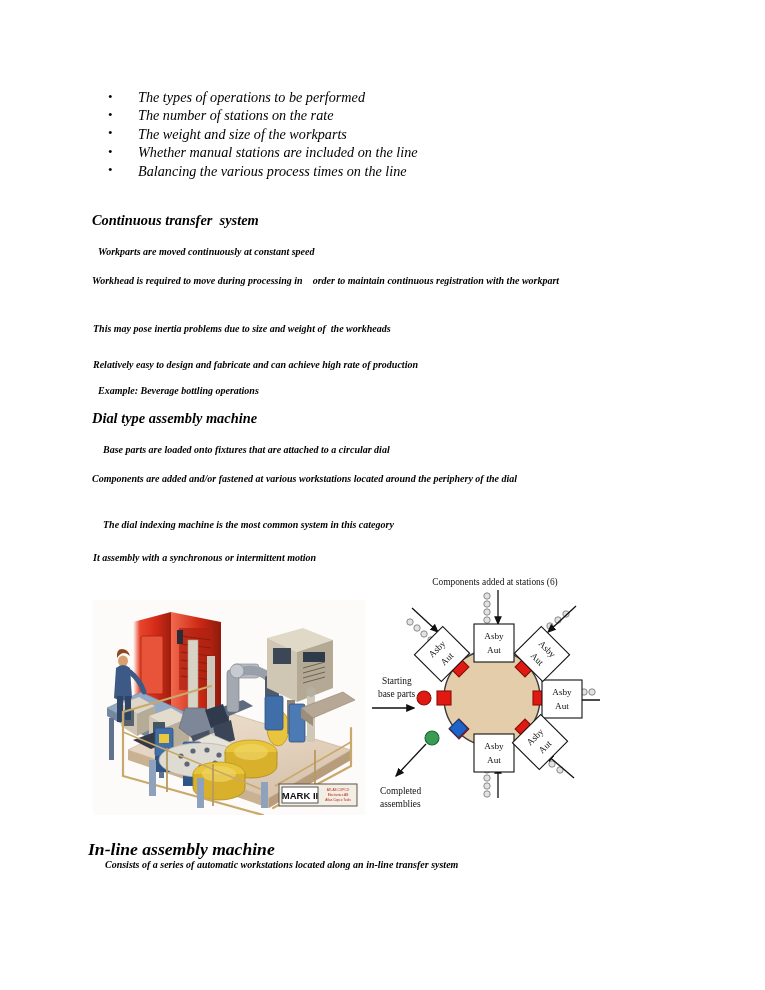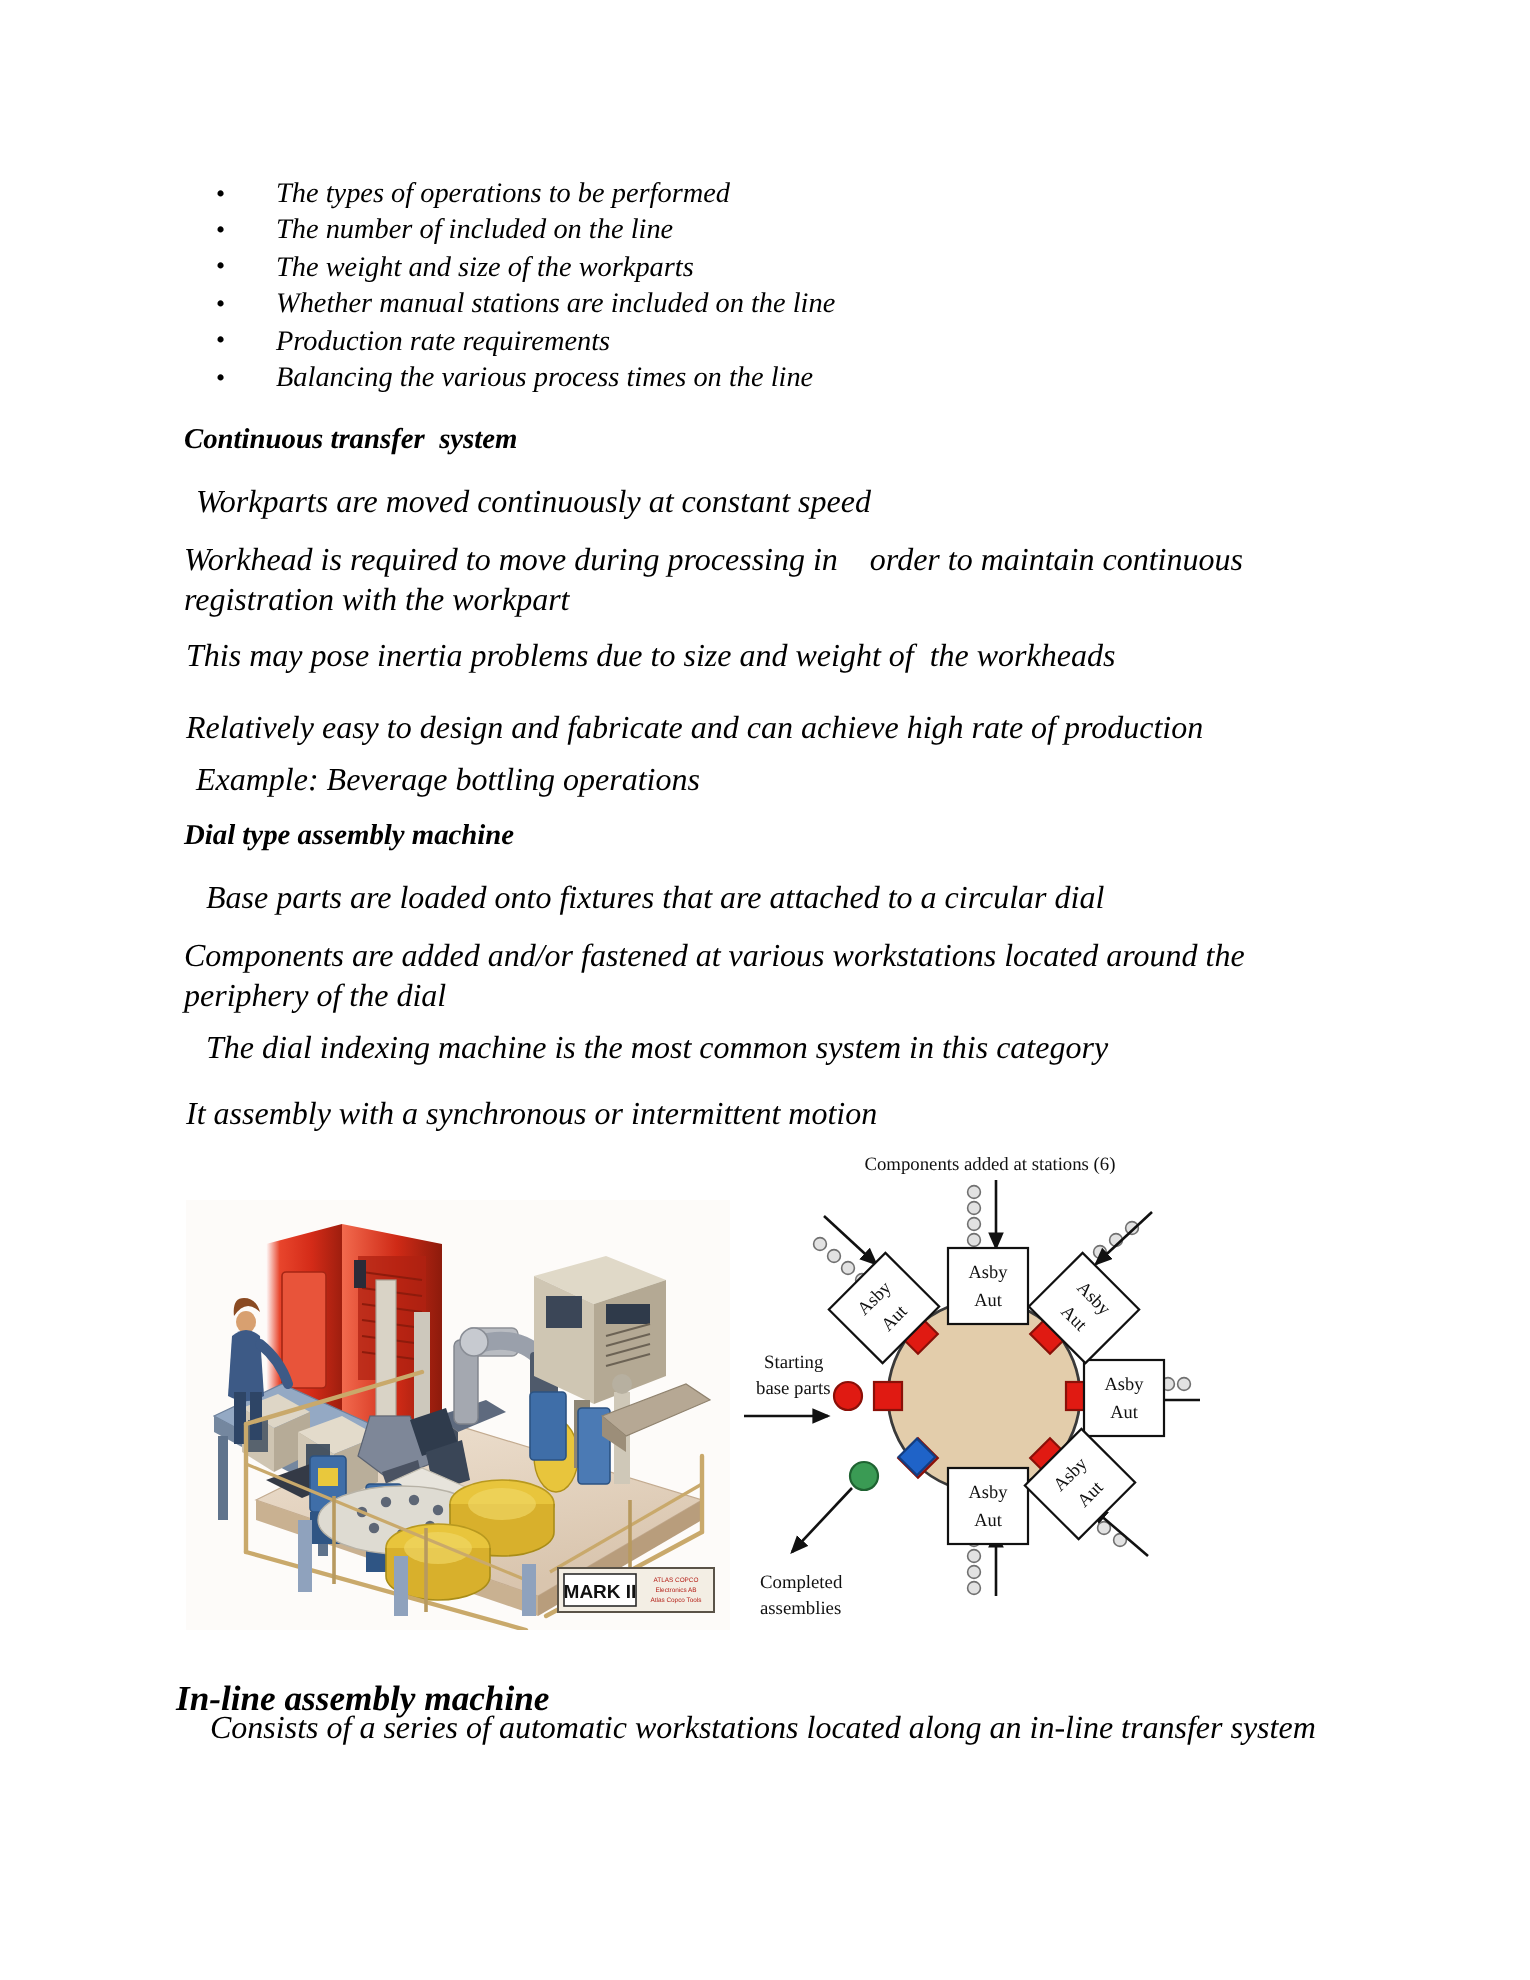--- a/index.html
+++ b/index.html
@@ -60,23 +60,24 @@
   .heading.big {
     font-size: 17.6px;
     line-height: 22px;
     margin-top: 16px;
   }
 
   
   .para {
     position: absolute;
     font-style: italic;
-    font-size: 16px;
+    font-size: 10px;
     line-height: 19.5px;
     white-space: pre-wrap;
+    font-weight: bold;
   }
 
   
   .photo {
     position: absolute;
     left: 93px;
     top: 600px;
     width: 272px;
     height: 215px;
     background: #fdfbf8;
@@ -105,24 +106,23 @@
     fill: #111;
   }
 </style>
 </head>
 <body>
 
 <div class="page">
 
   <ul class="bullet-list">
     <li>The types of operations to be performed</li>
-    <li>The number of included on the line</li>
+    <li>The number of stations on the rate</li>
     <li>The weight and size of the workparts</li>
     <li>Whether manual stations are included on the line</li>
-    <li>Production rate requirements</li>
     <li>Balancing the various process times on the line</li>
   </ul>
 
   <div class="heading" style="left:92px; top:211px;">Continuous transfer  system</div>
 
   <div class="para" style="left:98px; top:242px; width:600px;">Workparts are moved continuously at constant speed</div>
 
   <div class="para" style="left:92px; top:271px; width:585px;">Workhead is required to move during processing in    order to maintain continuous registration with the workpart</div>
 
   <div class="para" style="left:93px; top:319px; width:600px;">This may pose inertia problems due to size and weight of  the workheads</div>

